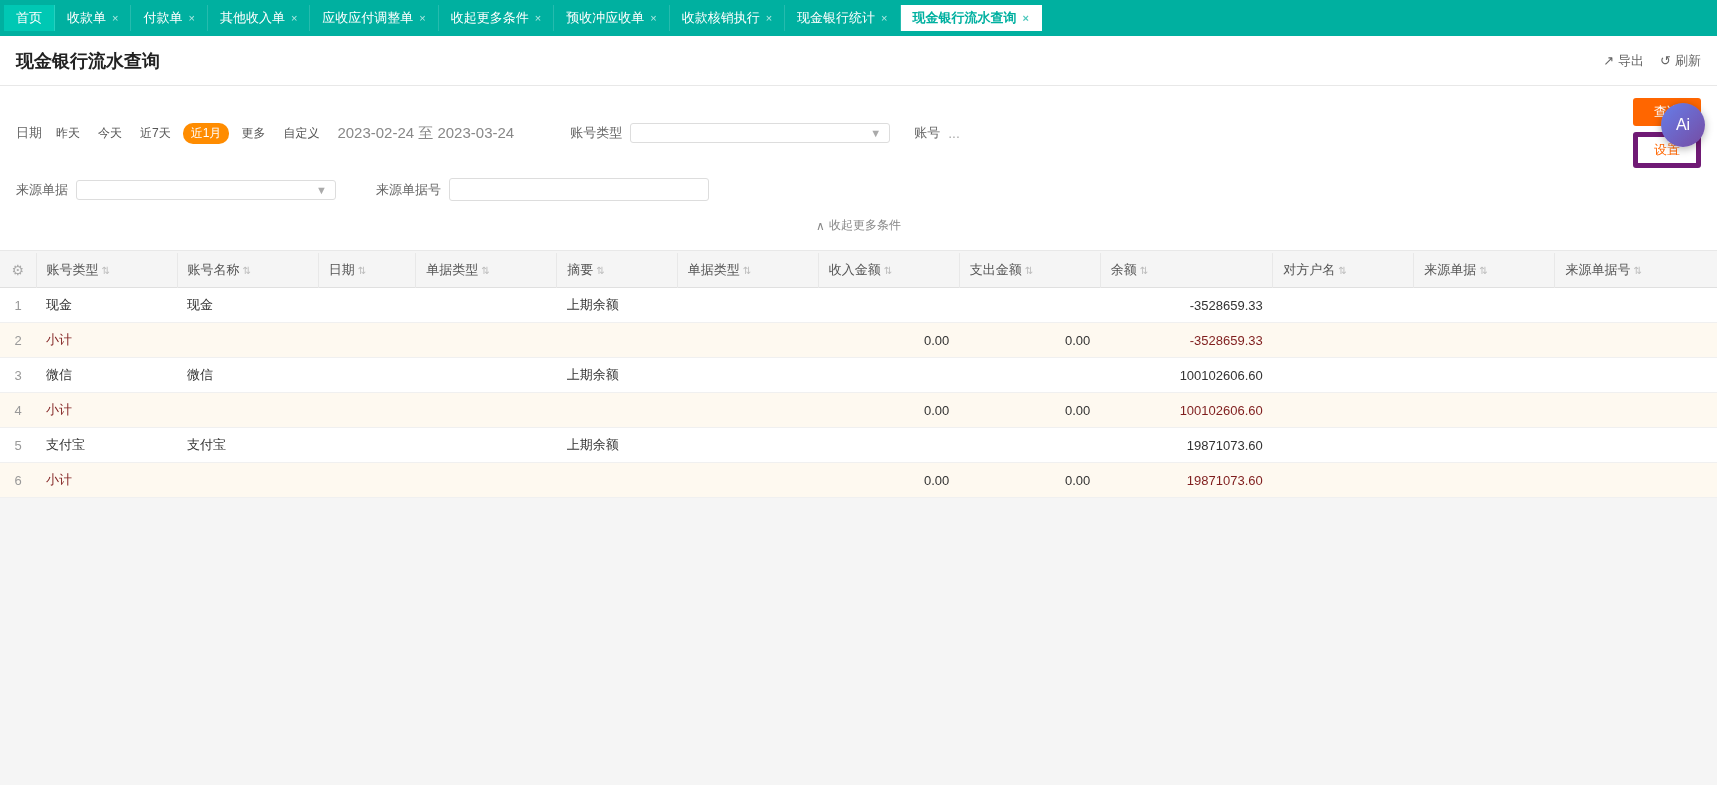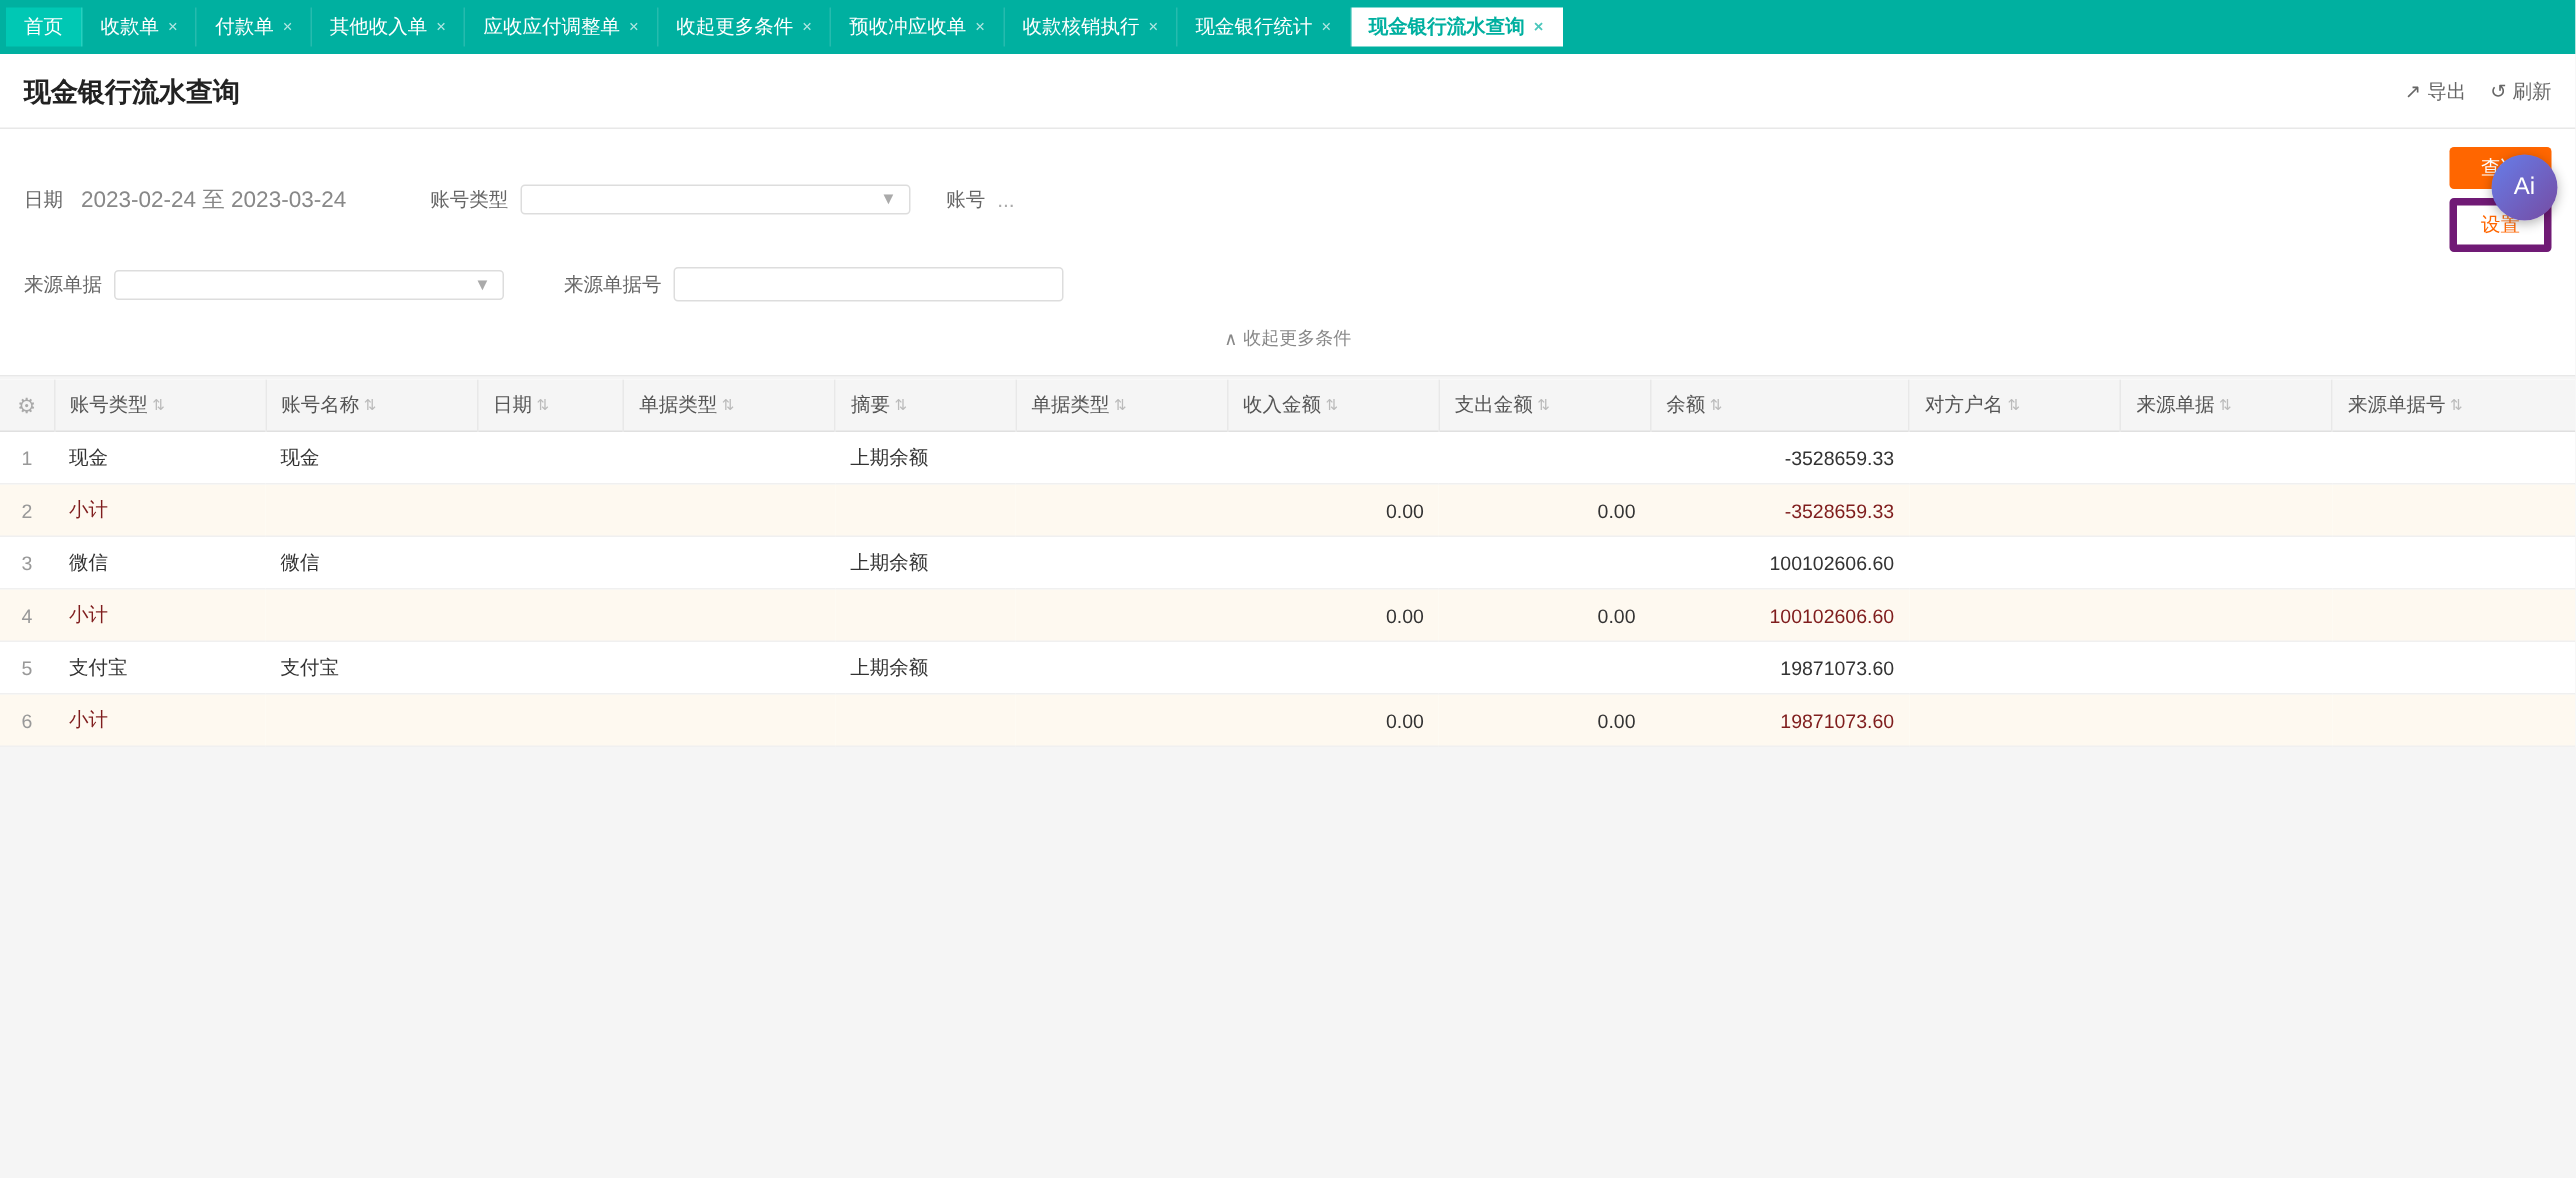--- a/index.html
+++ b/index.html
@@ -300,20 +300,28 @@
       <span>刷新</span>
     </div>
   </div>
 </div>
 
 <div class="filter-area">
   <div class="filter-row">
 
     <div class="filter-item">
       <span class="filter-label">日期</span>
+      <div class="date-shortcuts" id="date-shortcuts-container">
+          <span class="date-btn">昨天</span>
+          <span class="date-btn">今天</span>
+          <span class="date-btn">近7天</span>
+          <span class="date-btn active">近1月</span>
+          <span class="date-btn">更多</span>
+          <span class="date-btn">自定义</span>
+        </div>
       <span class="date-range">2023-02-24 至 2023-03-24</span>
     </div>
 
     <div class="filter-item" style="margin-left:32px;">
       <span class="filter-label">账号类型</span>
       <div class="filter-select filter-select-wide">
         <span></span>
         <span class="chevron-down">▼</span>
       </div>
     </div>

